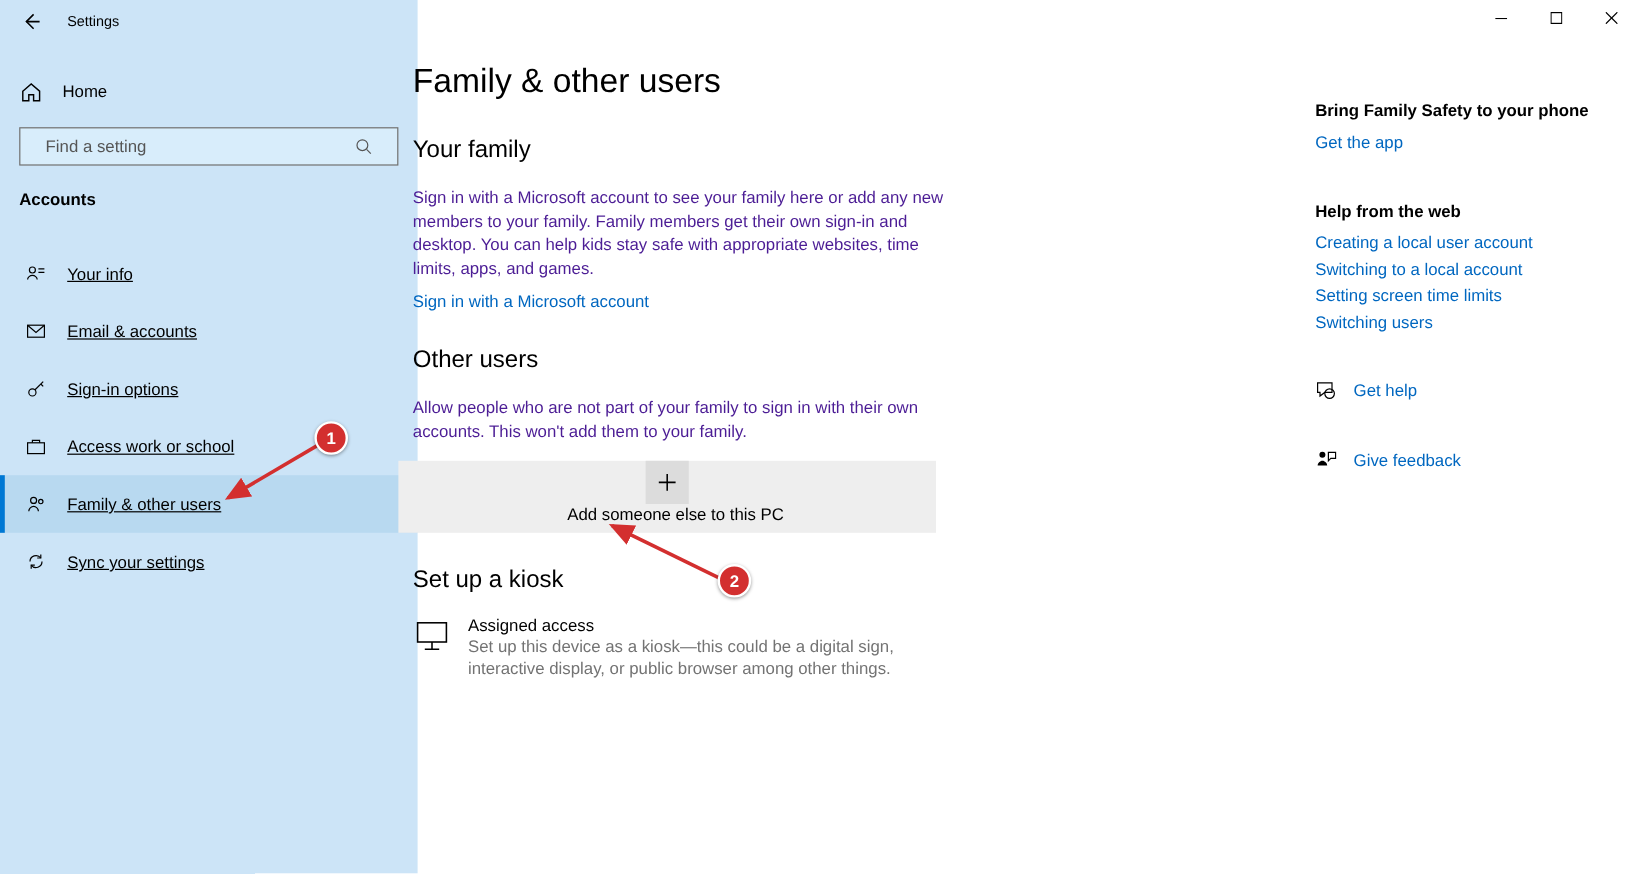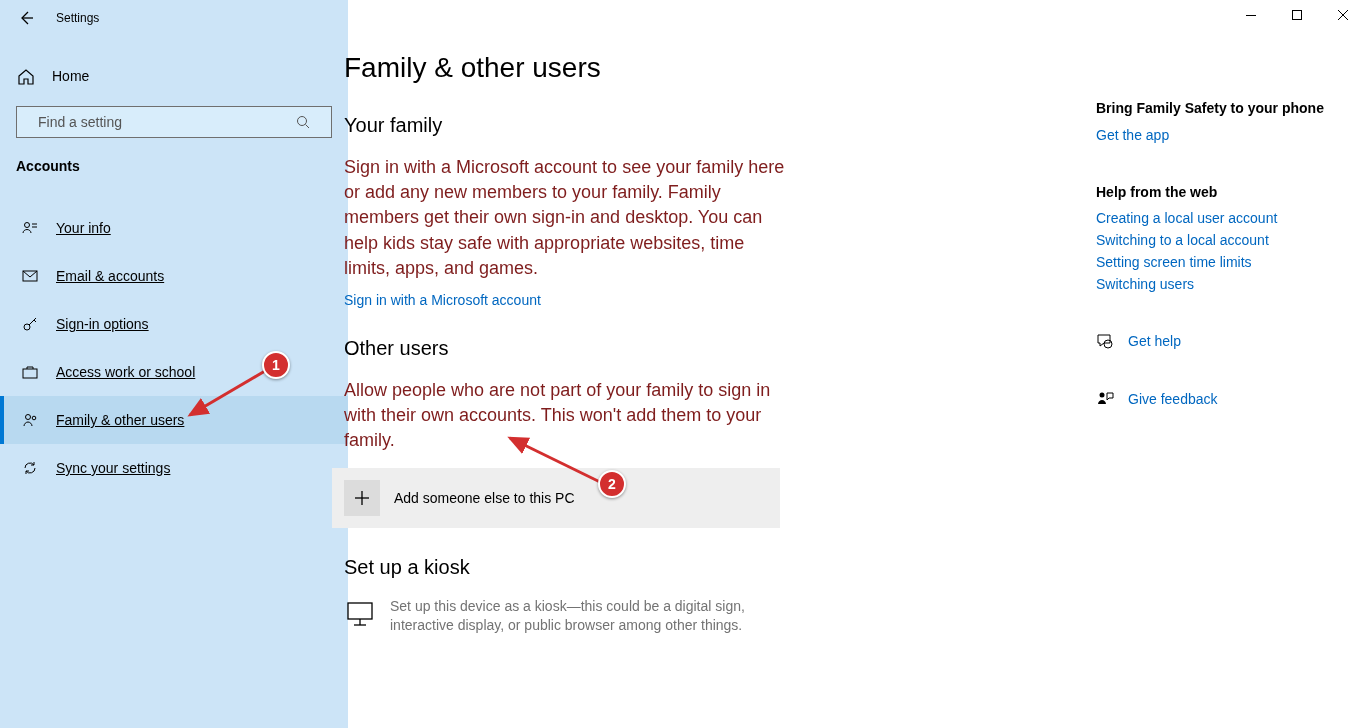--- a/index.html
+++ b/index.html
@@ -18,33 +18,33 @@
   .nav-item { display: flex; align-items: center; height: 48px; padding: 0 16px; cursor: pointer; border-left: 4px solid transparent; text-decoration: underline; }
   .nav-item.active { border-left-color: #0078d4; background: #b8d9f0; }
   .nav-item .icon { width: 20px; height: 20px; display: flex; align-items: center; justify-content: center; }
   .nav-item .label { margin-left: 16px; font-size: 14px; }
   .nav-list { margin-top: 20px; }
 
   .main { position: absolute; left: 320px; top: 0; right: 0; height: 728px; padding: 0 24px; }
   .main h1 { font-size: 28px; font-weight: 500; margin-top: 52px; margin-bottom: 30px; }
   .main h2 { font-size: 20px; font-weight: 500; margin-bottom: 18px; margin-top: 8px; }
   .main h2.later { margin-top: 28px; }
-  .main p.desc { font-size: 18px; color: #7f1d1d; max-width: 450px; margin-bottom: 10px; line-height: 1.4; }
+  .main p.desc { font-size: 14px; color: #4c1d95; max-width: 450px; margin-bottom: 10px; line-height: 1.4; }
   .link { color: #0067c0; font-size: 14px; text-decoration: none; cursor: pointer; display: inline-block; }
 
   .add-btn { display: flex; align-items: center; background: #eeeeee; width: 448px; height: 60px; padding: 0 12px; margin-top: 14px; cursor: pointer; }
   .plus-box { width: 36px; height: 36px; background: #dcdcdc; display: flex; align-items: center; justify-content: center; }
   .add-label { margin-left: 14px; font-size: 14px; }
 
   .kiosk-row { display: flex; margin-top: 16px; }
   .kiosk-icon { width: 32px; height: 32px; flex-shrink: 0; margin-right: 14px; margin-top: 2px; }
   .kiosk-title { font-size: 14px; }
   .kiosk-desc { font-size: 14px; color: #737373; max-width: 380px; line-height: 1.4; }
 
-  .right-panel { position: absolute; right: 0; top: 100px; width: 270px; padding-right: 20px; }
+  .right-panel { position: absolute; right: 0; top: 84px; width: 270px; padding-right: 20px; }
   .right-panel h3 { font-size: 14px; font-weight: 600; margin-bottom: 10px; }
   .right-panel p.desc { font-size: 14px; color: #444; margin-bottom: 10px; line-height: 1.4; }
   .right-panel .rp-section { margin-bottom: 40px; }
   .right-panel .link-list .link { display: block; margin-bottom: 6px; }
   .icon-link-row { display: flex; align-items: center; margin-bottom: 12px; margin-top: 40px; }
   .icon-link-row .icon { width: 20px; margin-right: 12px; }
 
   .window-controls { position: absolute; right: 0; top: 0; display: flex; }
   .wc-btn { width: 46px; height: 30px; display: flex; align-items: center; justify-content: center; cursor: pointer; }
 
@@ -175,40 +175,41 @@
 <div class="main">
   <h1>Family &amp; other users</h1>
 
   <h2>Your family</h2>
   <p class="desc">Sign in with a Microsoft account to see your family here or add any new members to your family. Family members get their own sign-in and desktop. You can help kids stay safe with appropriate websites, time limits, apps, and games.</p>
   <a class="link">Sign in with a Microsoft account</a>
 
   <h2 class="later">Other users</h2>
   <p class="desc">Allow people who are not part of your family to sign in with their own accounts. This won't add them to your family.</p>
 
-  <div class="add-btn" style="margin-left:-12px;">
+  <div class="add-btn" style="margin-left:-12px;flex-direction:column;">
     <div class="plus-box">
       <svg width="18" height="18" viewBox="0 0 18 18">
           <line x1="9" y1="2" x2="9" y2="16" stroke="#000" stroke-width="1.3"></line>
           <line x1="2" y1="9" x2="16" y2="9" stroke="#000" stroke-width="1.3"></line>
         </svg>
     </div>
     <span class="add-label">Add someone else to this PC</span>
   </div>
 
   <h2 class="later">Set up a kiosk</h2>
   <div class="kiosk-row">
     <div class="kiosk-icon">
       <svg width="32" height="32" viewBox="0 0 32 32">
           <rect x="4" y="4" width="24" height="16" fill="none" stroke="#000" stroke-width="1.3"></rect>
           <line x1="16" y1="20" x2="16" y2="26" stroke="#000" stroke-width="1.3"></line>
           <line x1="10" y1="26" x2="22" y2="26" stroke="#000" stroke-width="1.3"></line>
         </svg>
     </div>
     <div>
+      <div class="kiosk-title">Assigned access</div>
       <div class="kiosk-desc">Set up this device as a kiosk—this could be a digital sign, interactive display, or public browser among other things.</div>
     </div>
   </div>
 </div>
 
 <div class="right-panel">
   <div class="rp-section">
     <h3>Bring Family Safety to your phone</h3>
     <a class="link">Get the app</a>
   </div>

